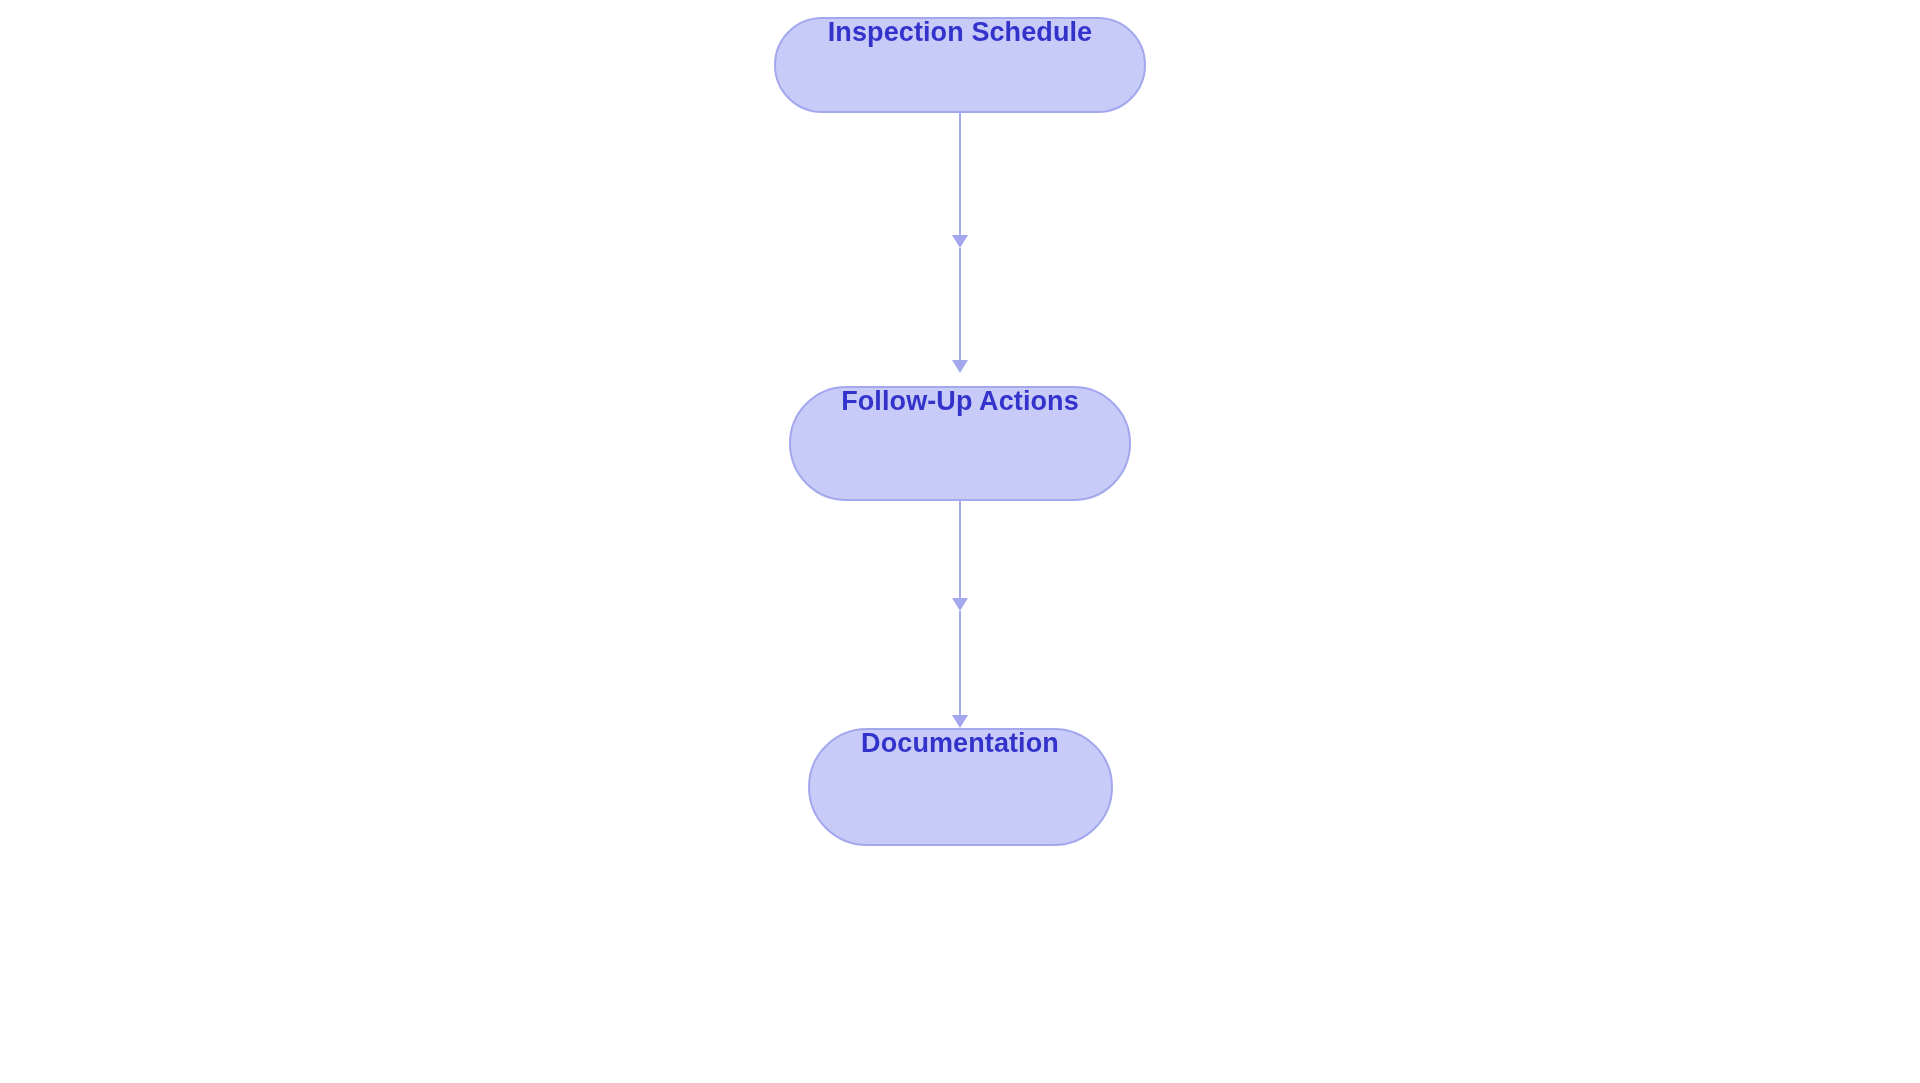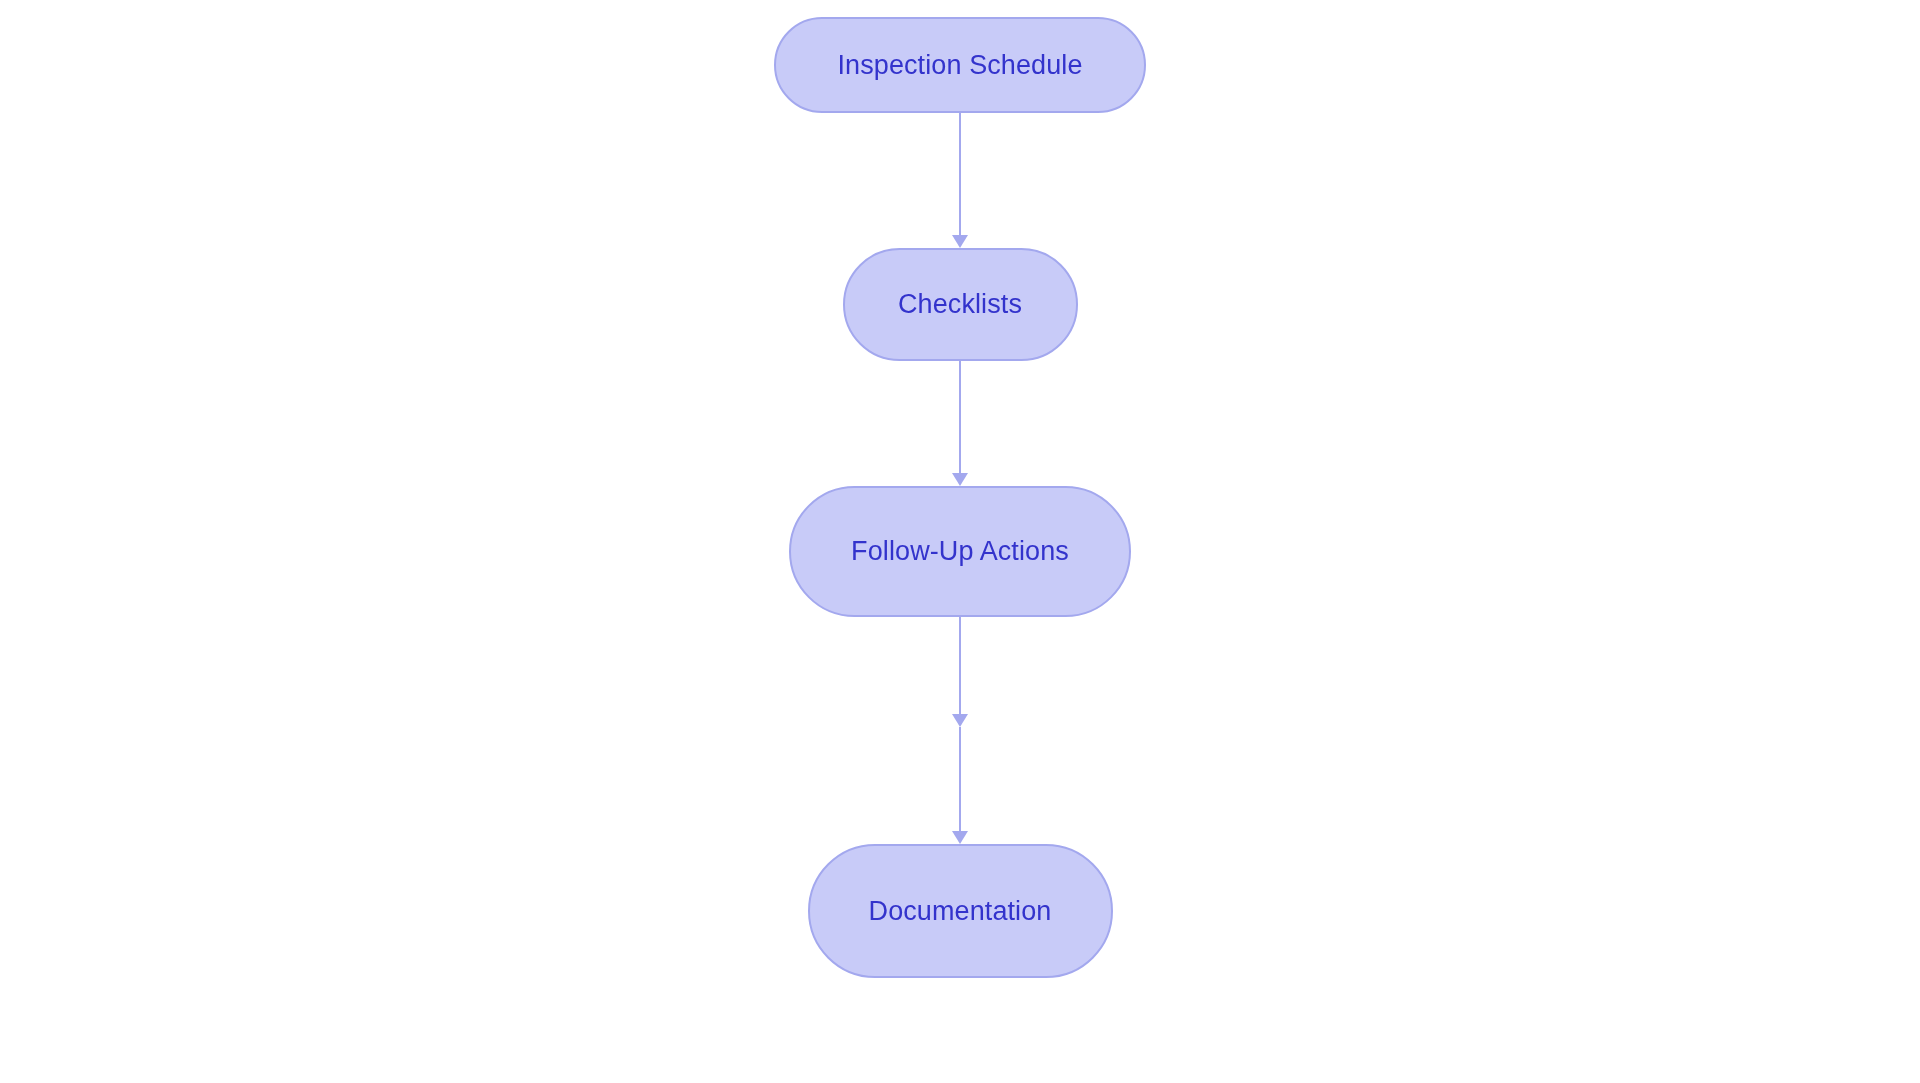--- a/index.html
+++ b/index.html
@@ -30,43 +30,43 @@
     width: 1920px;
     display: flex;
     flex-direction: column;
     align-items: center;
   }
 
   
   .node {
     box-sizing: border-box;
     display: flex;
-    align-items: center;
+    align-items: flex-start;
     justify-content: center;
     background: #c8cbf8;
     border: 2px solid #a3a8ee;
     border-radius: 999px;
     color: #3333cc;
     font-size: 27px;
-    font-weight: 400;
+    font-weight: 700;
     letter-spacing: 0.1px;
     line-height: 1;
     white-space: nowrap;
     text-align: center;
   }
   .node-label {
     display: block;
     padding: 0 2px;
   }
 
   .node.n0 { width: 372px; height: 96px; }
   .node.n1 { width: 235px; height: 113px; }
-  .node.n2 { width: 342px; height: 131px; }
+  .node.n2 { width: 342px; height: 115px; margin-top: 13px; }
   .node.n3 { width: 390px; height: 118px; }
-  .node.n4 { width: 305px; height: 134px; }
+  .node.n4 { width: 305px; height: 118px; }
 
   
   .edge {
     position: relative;
     width: 24px;
     display: flex;
     flex-direction: column;
     align-items: center;
     justify-content: flex-start;
   }
@@ -98,23 +98,20 @@
 
     <div class="node n0">
       <span class="node-label">Inspection Schedule</span>
     </div>
 
     <div class="edge e0">
       <div class="edge-line"></div>
       <div class="edge-arrowhead"></div>
     </div>
 
-    <div class="node n1">
-      <span class="node-label">Checklists</span>
-    </div>
 
     <div class="edge e1">
       <div class="edge-line"></div>
       <div class="edge-arrowhead"></div>
     </div>
 
     <div class="node n2">
       <span class="node-label">Follow-Up Actions</span>
     </div>
 

